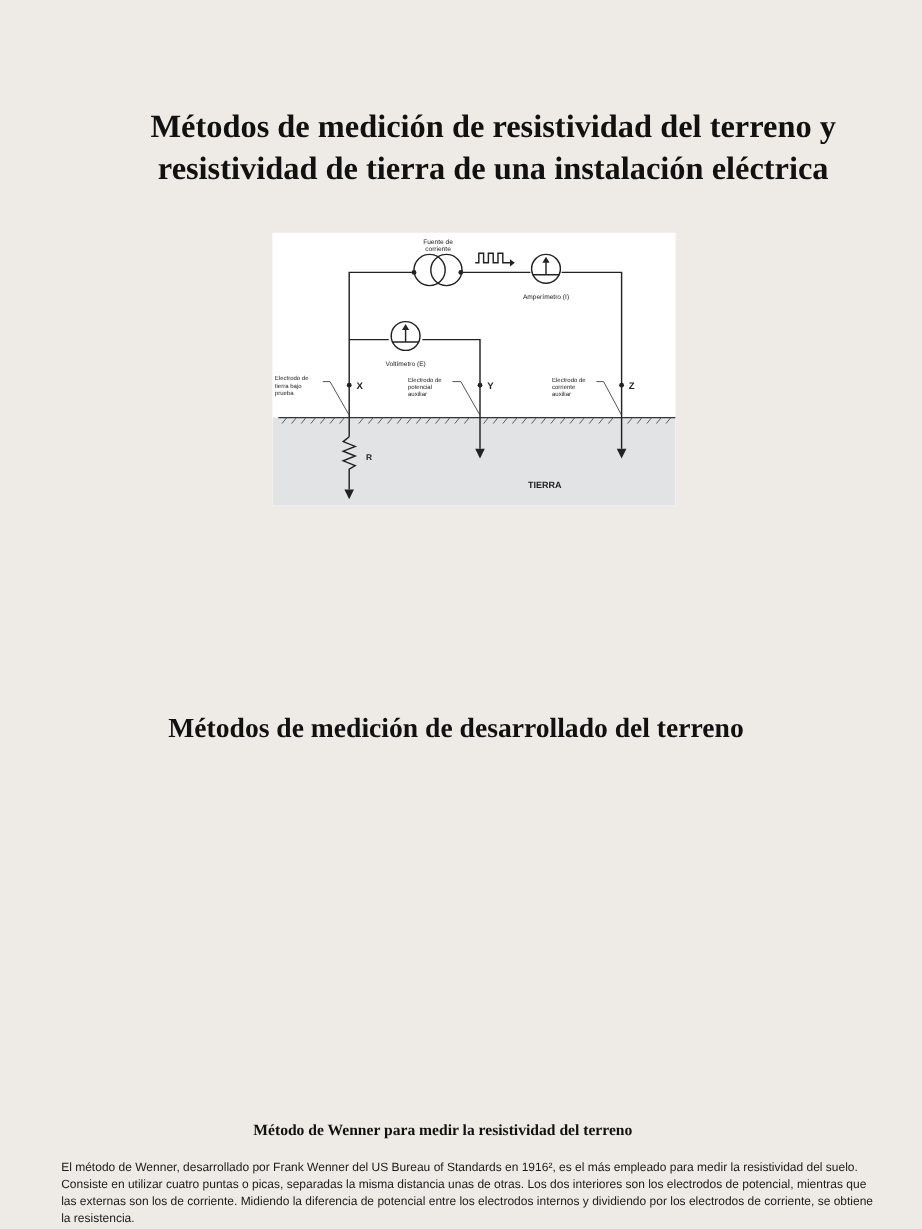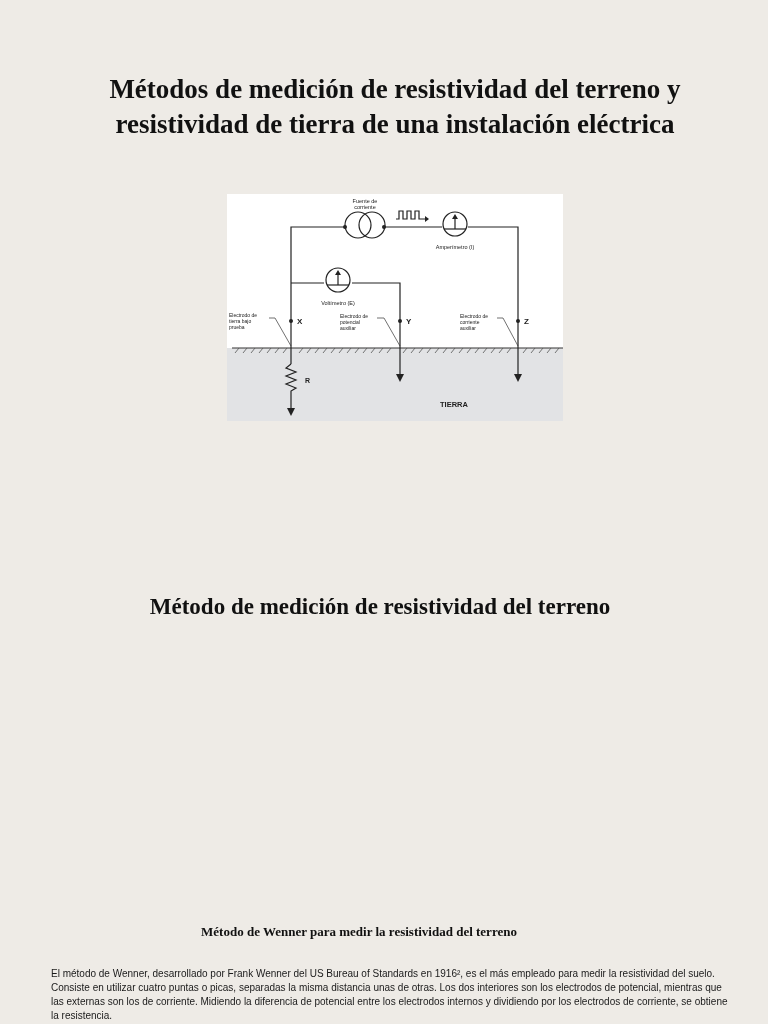--- a/index.html
+++ b/index.html
@@ -8,36 +8,36 @@
     background: #eeebe6;
     position: relative;
     font-family: "Liberation Serif", serif;
     color: #111;
   }
   .main-title {
     position: absolute; left: 100px; width: 590px; top: 72px;
     text-align: center;
     font-family: "Liberation Serif", serif;
     font-weight: bold; font-size: 27px; line-height: 35px;
-    margin: 0;
+    margin: 16px;
   }
   .figure {
     position: absolute; left: 227px; top: 194px; width: 336px; height: 227px;
     background: #ffffff;
   }
   .figure svg { display: block; }
   .section-title {
     position: absolute; left: 60px; width: 640px; top: 592px;
     text-align: center;
     font-weight: bold; font-size: 23px; line-height: 30px; margin: 0;
   }
   .subsection-title {
     position: absolute; left: 140px; width: 438px; top: 923px;
     text-align: center;
-    font-weight: bold; font-size: 13px; line-height: 18px; margin: 0;
+    font-weight: bold; font-size: 13px; line-height: 18px; margin: 10px;
   }
   .body-text {
     position: absolute; left: 51px; width: 680px; top: 967px;
     font-family: "Liberation Sans", sans-serif;
     font-size: 10px; line-height: 14px; color: #1a1a1a; margin: 0;
   }
 </style>
 </head>
 <body>
 
@@ -158,17 +158,17 @@
       <polyline points="42,124 48,124 64,152"></polyline>
       <polyline points="150,124 157,124 173,152"></polyline>
       <polyline points="270,124 276,124 291,152"></polyline>
     </g>
 
     <text x="78" y="189" font-size="7" font-weight="bold" fill="#222">R</text>
     <text x="213" y="213" font-size="7.5" font-weight="bold" fill="#222">TIERRA</text>
   </svg>
 </div>
 
-<h2 class="section-title">Método de medición de resistividad del terreno</h2>
+<h2 class="section-title">Métodos de medición de desarrollado del terreno</h2>
 
 <h3 class="subsection-title">Método de Wenner para medir la resistividad del terreno</h3>
 
 <p class="body-text">El método de Wenner, desarrollado por Frank Wenner del US Bureau of Standards en 1916², es el más empleado para medir la resistividad del suelo. Consiste en utilizar cuatro puntas o picas, separadas la misma distancia unas de otras. Los dos interiores son los electrodos de potencial, mientras que las externas son los de corriente. Midiendo la diferencia de potencial entre los electrodos internos y dividiendo por los electrodos de corriente, se obtiene la resistencia.</p>
 
 </body></html>

